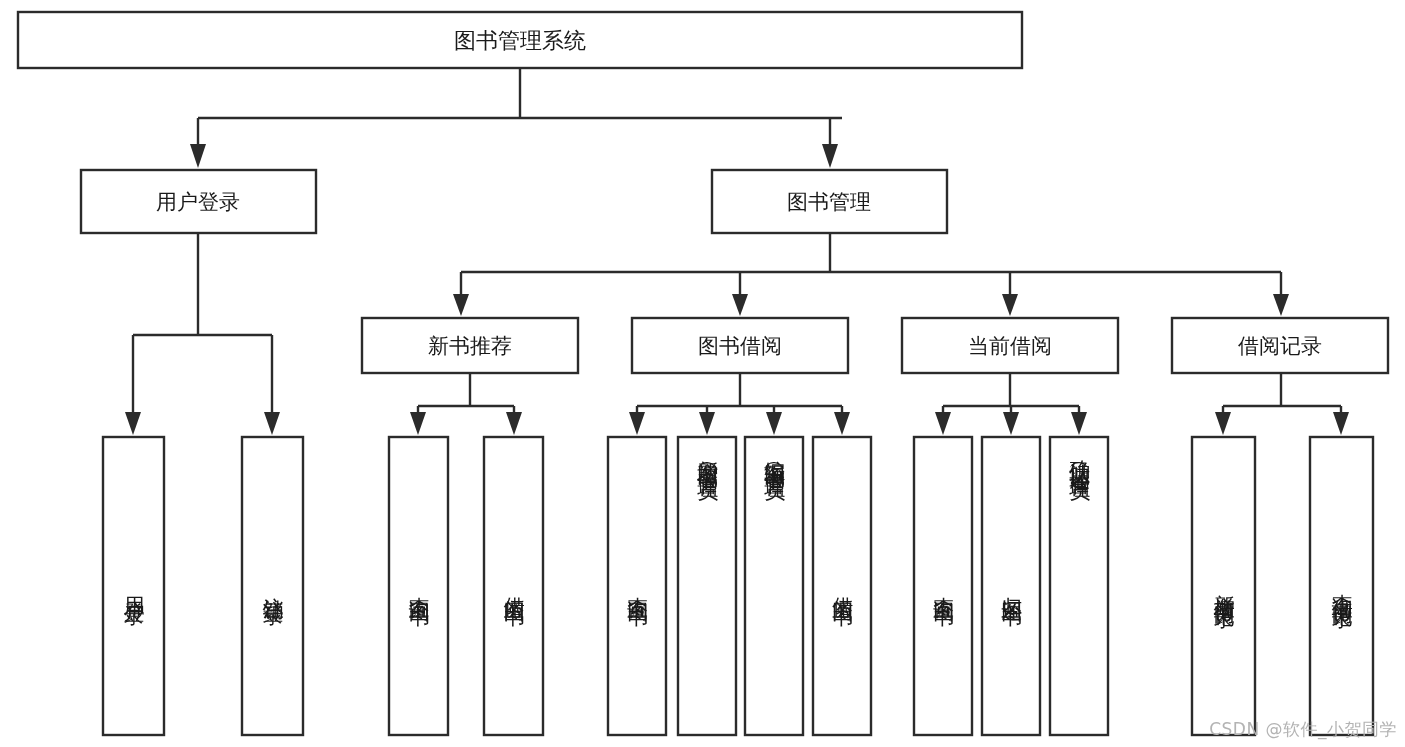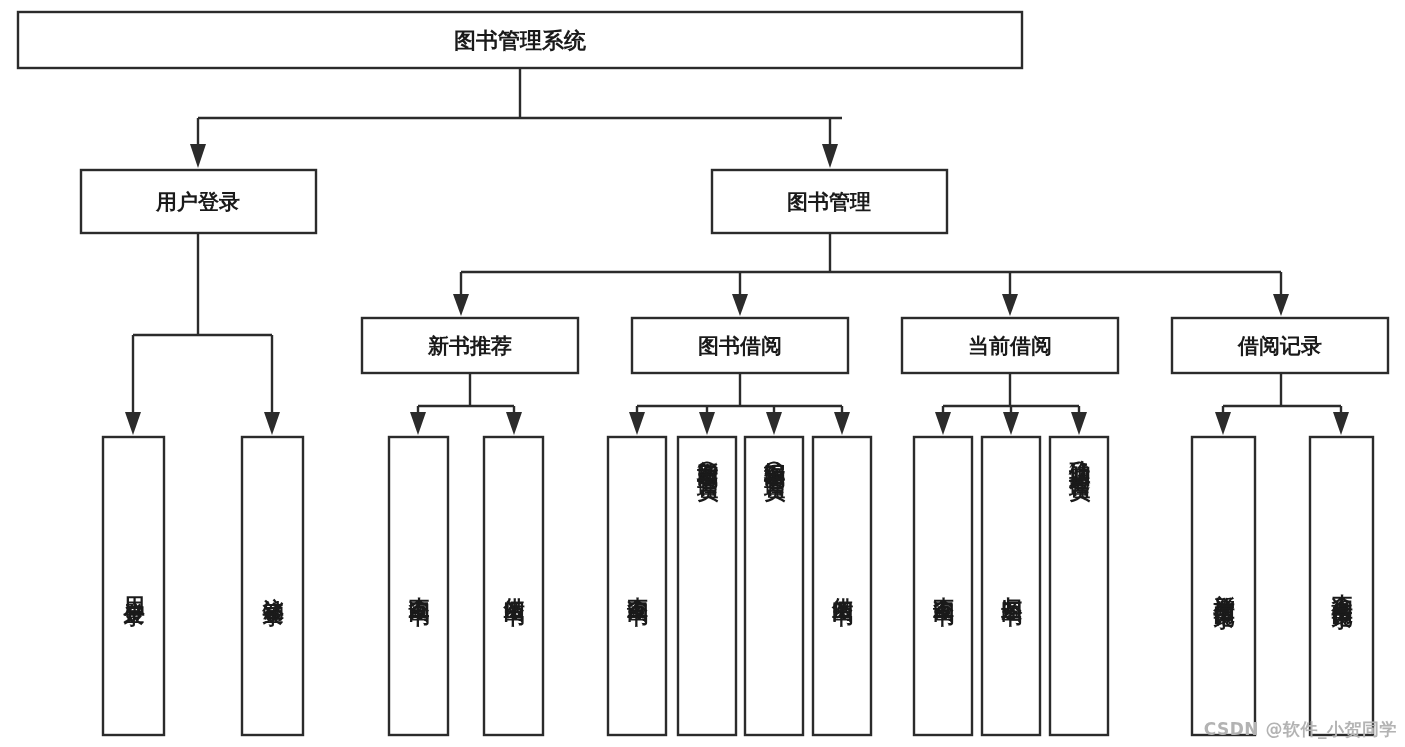--- a/index.html
+++ b/index.html
@@ -13,21 +13,20 @@
     position: relative;
     overflow: hidden;
     font-family: "DejaVu Sans", "Liberation Sans", sans-serif;
   }
   #diagram-root {
     position: absolute;
     left: 0;
     top: 0;
     width: 1405px;
     height: 747px;
-    font-weight: bold;
   }
   svg.diagram-canvas {
     display: block;
     width: 1405px;
     height: 747px;
   }
   .node-box {
     fill: #ffffff;
     stroke: #2b2b2b;
     stroke-width: 2.4;

